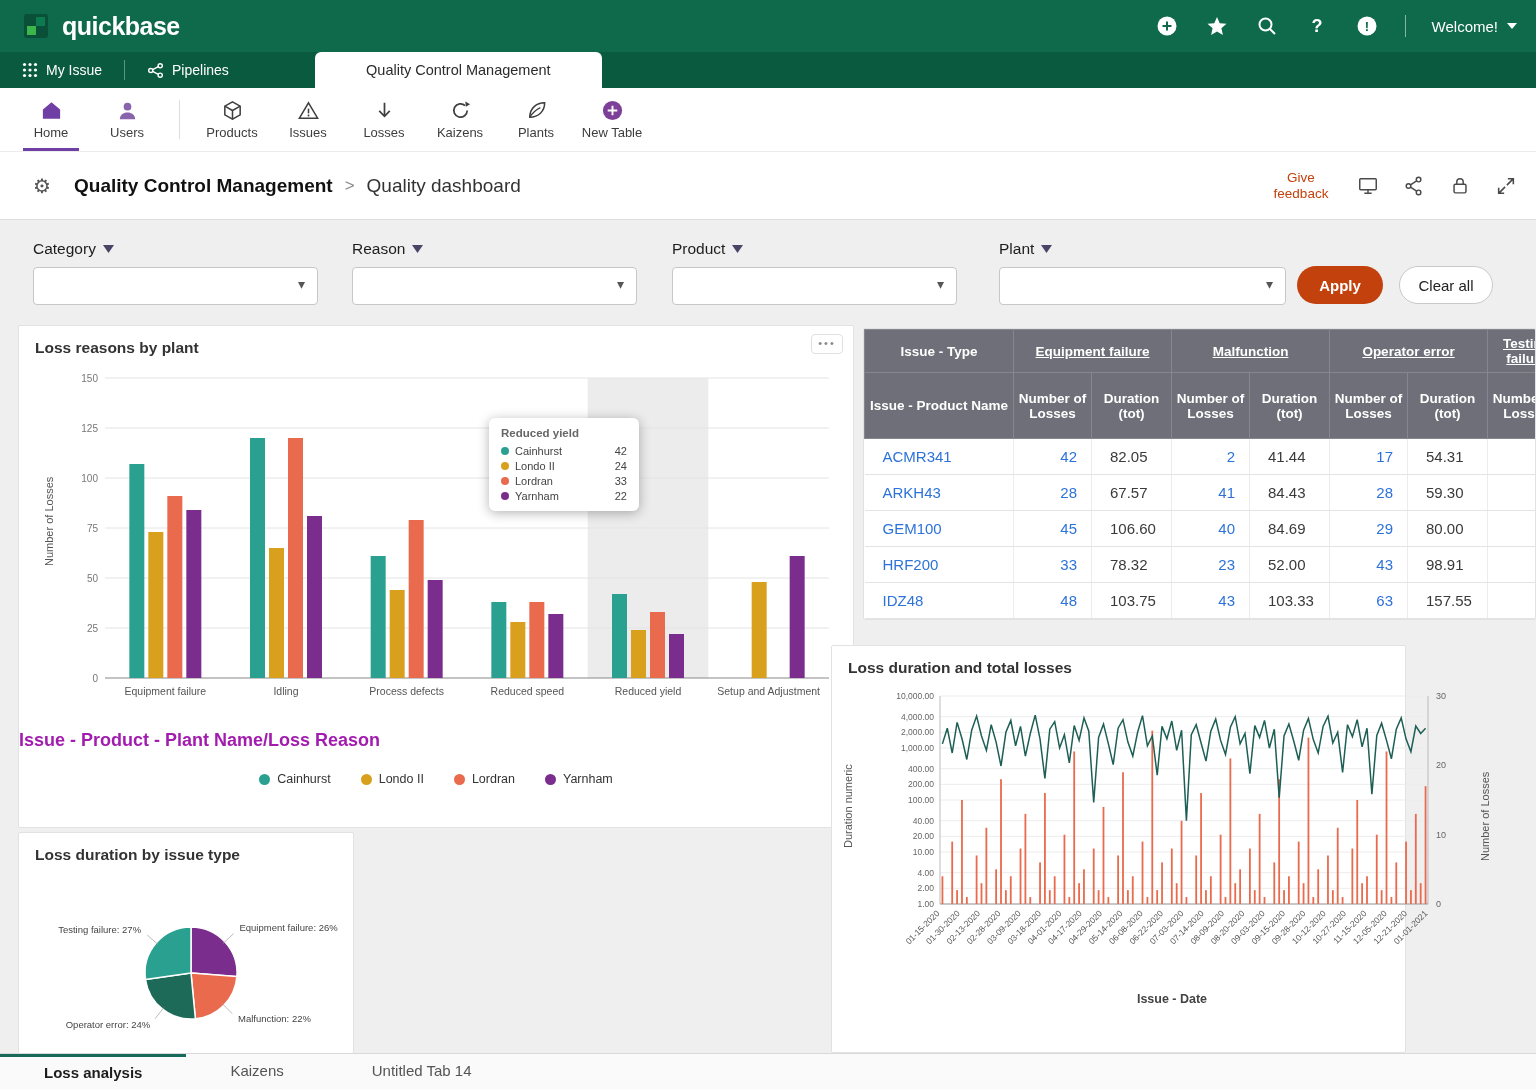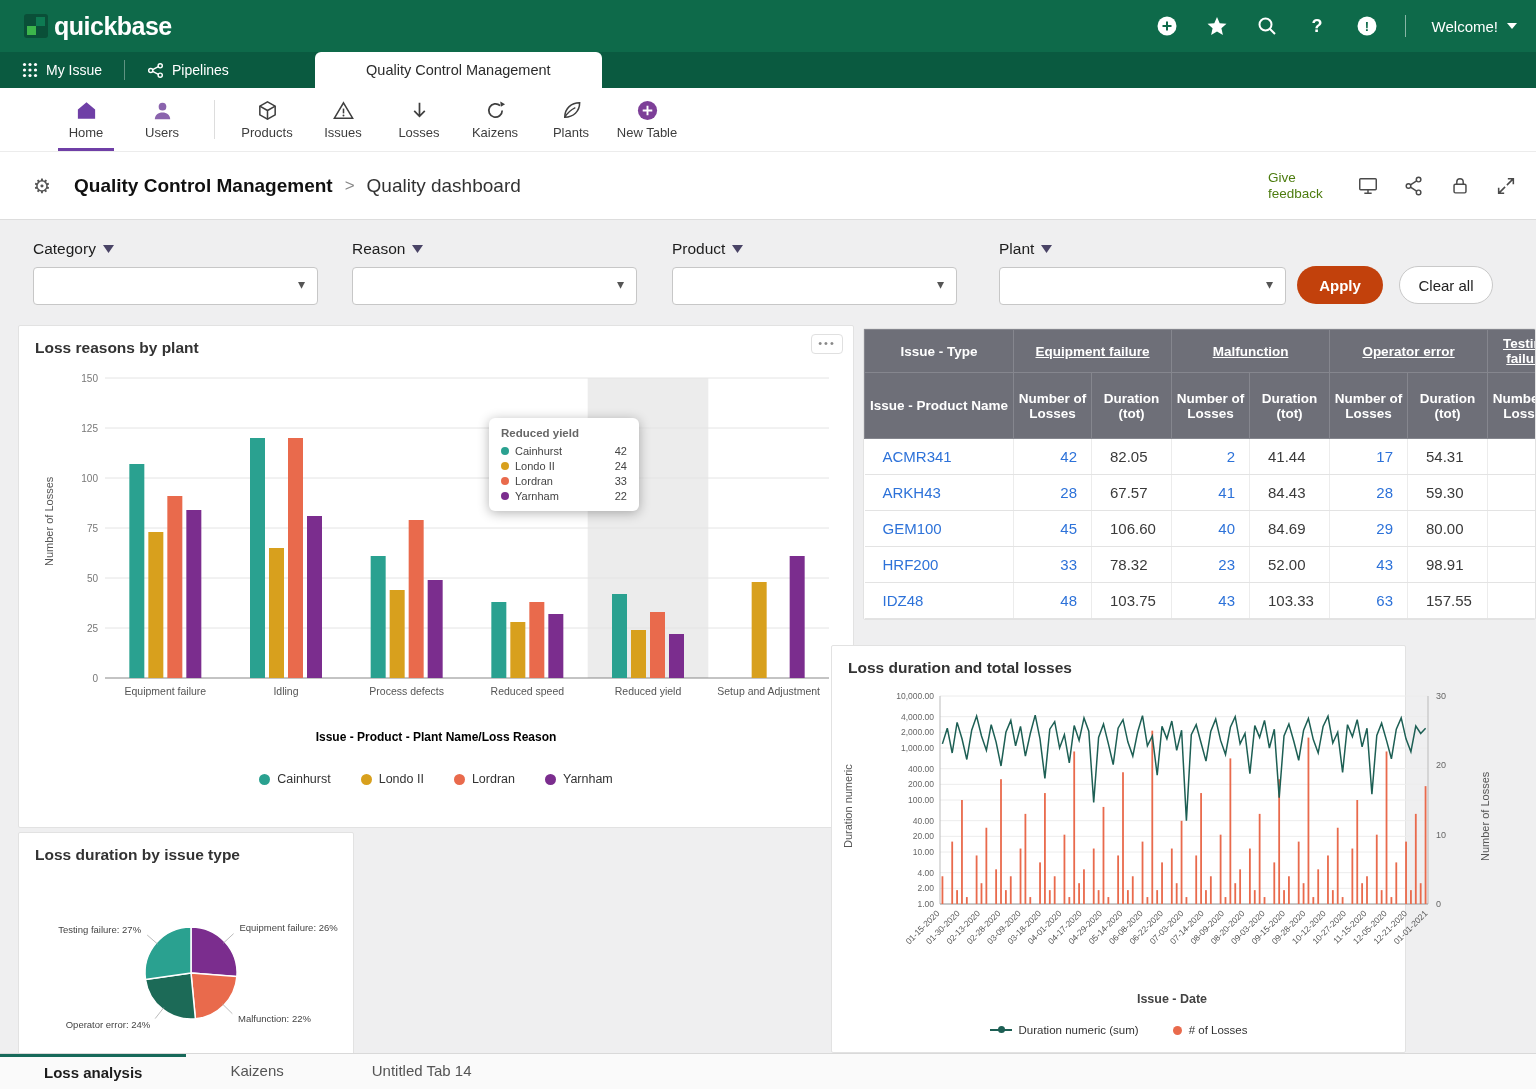--- a/index.html
+++ b/index.html
@@ -5,47 +5,47 @@
   * { margin:0; padding:0; box-sizing:border-box; }
   html,body { background:#d8d8d8; }
   .screen {
     position:relative; width:1536px; height:1089px; overflow:hidden;
     background:#efeff0; font-family:"Liberation Sans", sans-serif; color:#222;
   }
   svg { font-family:"Liberation Sans", sans-serif; }
 
   
   .topbar { position:absolute; left:0; top:0; width:1536px; height:52px; background:#0e6a4a; display:flex; align-items:center; }
-  .qb-logo { display:flex; align-items:center; gap:4px; margin-left:22px; cursor:pointer; }
+  .qb-logo { display:flex; align-items:center; gap:12px; margin-left:22px; cursor:pointer; }
   .qb-word { color:#fff; font-size:25px; font-weight:bold; letter-spacing:-0.5px; }
   .top-actions { position:absolute; right:18px; top:0; height:52px; display:flex; align-items:center; gap:26px; }
   .top-icon { width:24px; height:24px; display:flex; align-items:center; justify-content:center; cursor:pointer; }
   .top-divider { width:1px; height:22px; background:rgba(255,255,255,.5); }
   .welcome { color:#fff; font-size:15px; display:flex; align-items:center; gap:8px; cursor:pointer; }
 
   
   .nav2 { position:absolute; left:0; top:52px; width:1536px; height:36px; background:#0a5a40; display:flex; align-items:flex-end; }
   .nav2-item { height:36px; display:flex; align-items:center; gap:8px; color:#fff; font-size:14px; padding:0 22px; cursor:pointer; }
   .nav2-sep { width:1px; height:20px; background:rgba(255,255,255,.35); margin-bottom:8px; }
   .app-tab { height:36px; margin-left:64px; width:287px; background:#fff; border-radius:6px 6px 0 0; display:flex; align-items:center; justify-content:center; color:#2b2b2b; font-size:14.5px; cursor:pointer; }
 
   
-  .toolbar { position:absolute; left:0; top:88px; width:1536px; height:64px; background:#fff; display:flex; align-items:stretch; padding-left:48px; border-bottom:1px solid #ececec; }
+  .toolbar { position:absolute; left:0; top:88px; width:1536px; height:64px; background:#fff; display:flex; align-items:stretch; padding-left:13px; border-bottom:1px solid #ececec; }
   .tb-item { width:76px; display:flex; flex-direction:column; align-items:center; justify-content:center; gap:3px; font-size:13px; color:#3d3d3d; cursor:pointer; position:relative; }
   .tb-item.active::after { content:""; position:absolute; left:10px; right:10px; bottom:0; height:3px; background:#6f3fa6; }
   .tb-sep { width:1px; background:#ddd; margin:12px 14px; }
 
   
   .crumbrow { position:absolute; left:0; top:152px; width:1536px; height:68px; background:#fff; border-bottom:1px solid #ddd; display:flex; align-items:center; }
   .gear { margin-left:22px; width:40px; text-align:center; font-size:20px; color:#555; cursor:pointer; }
   .crumb-app { font-size:19px; font-weight:bold; color:#111; margin-left:12px; cursor:pointer; }
   .crumb-sep { font-size:17px; color:#888; margin:0 12px; }
   .crumb-page { font-size:19px; color:#333; }
   .crumb-actions { position:absolute; right:18px; display:flex; align-items:center; gap:22px; }
-  .feedback { color:#4d7c0f; font-size:13.5px; width:66px; text-align:left; line-height:1.15; cursor:pointer; }
+  .feedback { color:#c2410c; font-size:13.5px; width:66px; text-align:center; line-height:1.15; cursor:pointer; }
   .crumb-icon { width:24px; height:24px; display:flex; align-items:center; justify-content:center; cursor:pointer; }
 
   
   .main { position:absolute; left:0; top:220px; width:1536px; height:833px; background:#efeff0; overflow:hidden; }
 
   
   .filter-group { position:absolute; top:20px; }
   .fg1 { left:33px; width:285px; } .fg2 { left:352px; width:285px; } .fg3 { left:672px; width:285px; } .fg4 { left:990px; width:287px;margin-left:9px; }
   .filter-label { font-size:15.5px; color:#1d1d1d; font-weight:500; display:flex; align-items:center; gap:7px; }
   .funnel { width:11px; height:9px; }
@@ -55,21 +55,21 @@
   .btn-clear { position:absolute; left:1399px; top:46px; width:94px; height:38px; border-radius:19px; background:#fff; color:#222; font-size:15px; border:1px solid #c9c9c9; cursor:pointer; }
 
   .card { position:absolute; background:#fff; border:1px solid #e2e2e2; border-radius:2px; }
   .card-title { position:absolute; left:16px; top:13px; font-size:15.5px; font-weight:bold; color:#333; }
   .more-btn { position:absolute; right:10px; top:8px; width:32px; height:20px; border:1px solid #e0e0e0; border-radius:4px; color:#888; font-size:11px; letter-spacing:2px; text-align:center; line-height:17px; cursor:pointer; background:#fff; }
 
   
   .card-bar { left:18px; top:105px; width:836px; height:503px; }
   .vlabel { position:absolute; writing-mode:vertical-rl; transform:rotate(180deg); font-size:11px; color:#555; text-align:center; }
   .bar-ylab { left:24px; top:90px; height:210px; }
-  .bar-xlab { position:absolute; top:404px; left:0; width:100%; text-align:center; font-size:12px; font-weight:bold; color:#000000; }
+  .bar-xlab { position:absolute; top:404px; left:0; width:100%; font-size:18px; font-weight:bold; color:#a21caf; }
   .legend { position:absolute; top:446px; left:0; width:100%; display:flex; justify-content:center; gap:30px; font-size:12.5px; color:#333; }
   .legend-item { display:flex; align-items:center; gap:7px; }
   .ldot { width:11px; height:11px; border-radius:50%; display:inline-block; }
   .tooltip { position:absolute; left:470px; top:92px; width:150px; background:#fff; border-radius:6px; box-shadow:0 2px 12px rgba(0,0,0,.3); padding:9px 12px; z-index:3; }
   .tt-title { font-size:11.5px; font-weight:bold; color:#666; margin-bottom:6px; }
   .tt-row { display:flex; align-items:center; gap:6px; font-size:11px; color:#444; margin-top:3px; }
   .tt-dot { width:8px; height:8px; border-radius:50%; }
   .tt-name { flex:1; }
 
   
@@ -663,32 +663,20 @@
           <text x="0" y="0" font-size="8.5" fill="#555" text-anchor="end" transform="translate(423.6666666666667,232) rotate(-45)">09-15-2020</text>
           <text x="0" y="0" font-size="8.5" fill="#555" text-anchor="end" transform="translate(444,232) rotate(-45)">09-28-2020</text>
           <text x="0" y="0" font-size="8.5" fill="#555" text-anchor="end" transform="translate(464.3333333333333,232) rotate(-45)">10-12-2020</text>
           <text x="0" y="0" font-size="8.5" fill="#555" text-anchor="end" transform="translate(484.6666666666667,232) rotate(-45)">10-27-2020</text>
           <text x="0" y="0" font-size="8.5" fill="#555" text-anchor="end" transform="translate(505,232) rotate(-45)">11-15-2020</text>
           <text x="0" y="0" font-size="8.5" fill="#555" text-anchor="end" transform="translate(525.3333333333333,232) rotate(-45)">12-05-2020</text>
           <text x="0" y="0" font-size="8.5" fill="#555" text-anchor="end" transform="translate(545.6666666666667,232) rotate(-45)">12-21-2020</text>
           <text x="0" y="0" font-size="8.5" fill="#555" text-anchor="end" transform="translate(566,232) rotate(-45)">01-01-2021</text>
         </svg>
       <div class="dual-xlab">Issue - Date</div>
-      <div class="dual-legend">
-        <span class="legend-item">
-          <span class="lline" style="background: rgb(29, 95, 84);">
-              <span class="mdot" style="background: rgb(29, 95, 84);"></span>
-            </span>
-          <span>Duration numeric (sum)</span>
-        </span>
-        <span class="legend-item">
-          <span class="ldot" style="width: 9px; height: 9px; background: rgb(233, 106, 76);"></span>
-          <span># of Losses</span>
-        </span>
-      </div>
     </div>
 
     <div class="card card-pie1">
       <div class="card-title">Loss duration by issue type</div>
       <svg id="pie1-svg" style="position:absolute;left:0;top:34px" width="336" height="206">
           <path d="M 172 106 L 172.0 60.0 A 46 46 0 0 1 217.9 109.6 Z" fill="#7b2d8e" stroke="#fff" stroke-width="1.5"></path>
           <line x1="204.32203518093146" y1="76.14558589148618" x2="214.60631910213692" y2="66.64645412968633" stroke="#aaa" stroke-width="0.8"></line>
           <text x="220.48305277139718" y="64.21837883722927" font-size="9.5" fill="#444" text-anchor="start">Equipment failure: 26%</text>
           <path d="M 172 106 L 217.9 109.6 A 46 46 0 0 1 176.4 151.8 Z" fill="#e96a4c" stroke="#fff" stroke-width="1.5"></path>
           <line x1="203.35854354066996" y1="136.86489505907815" x2="213.33626193997404" y2="146.68554348696665" stroke="#aaa" stroke-width="0.8"></line>

